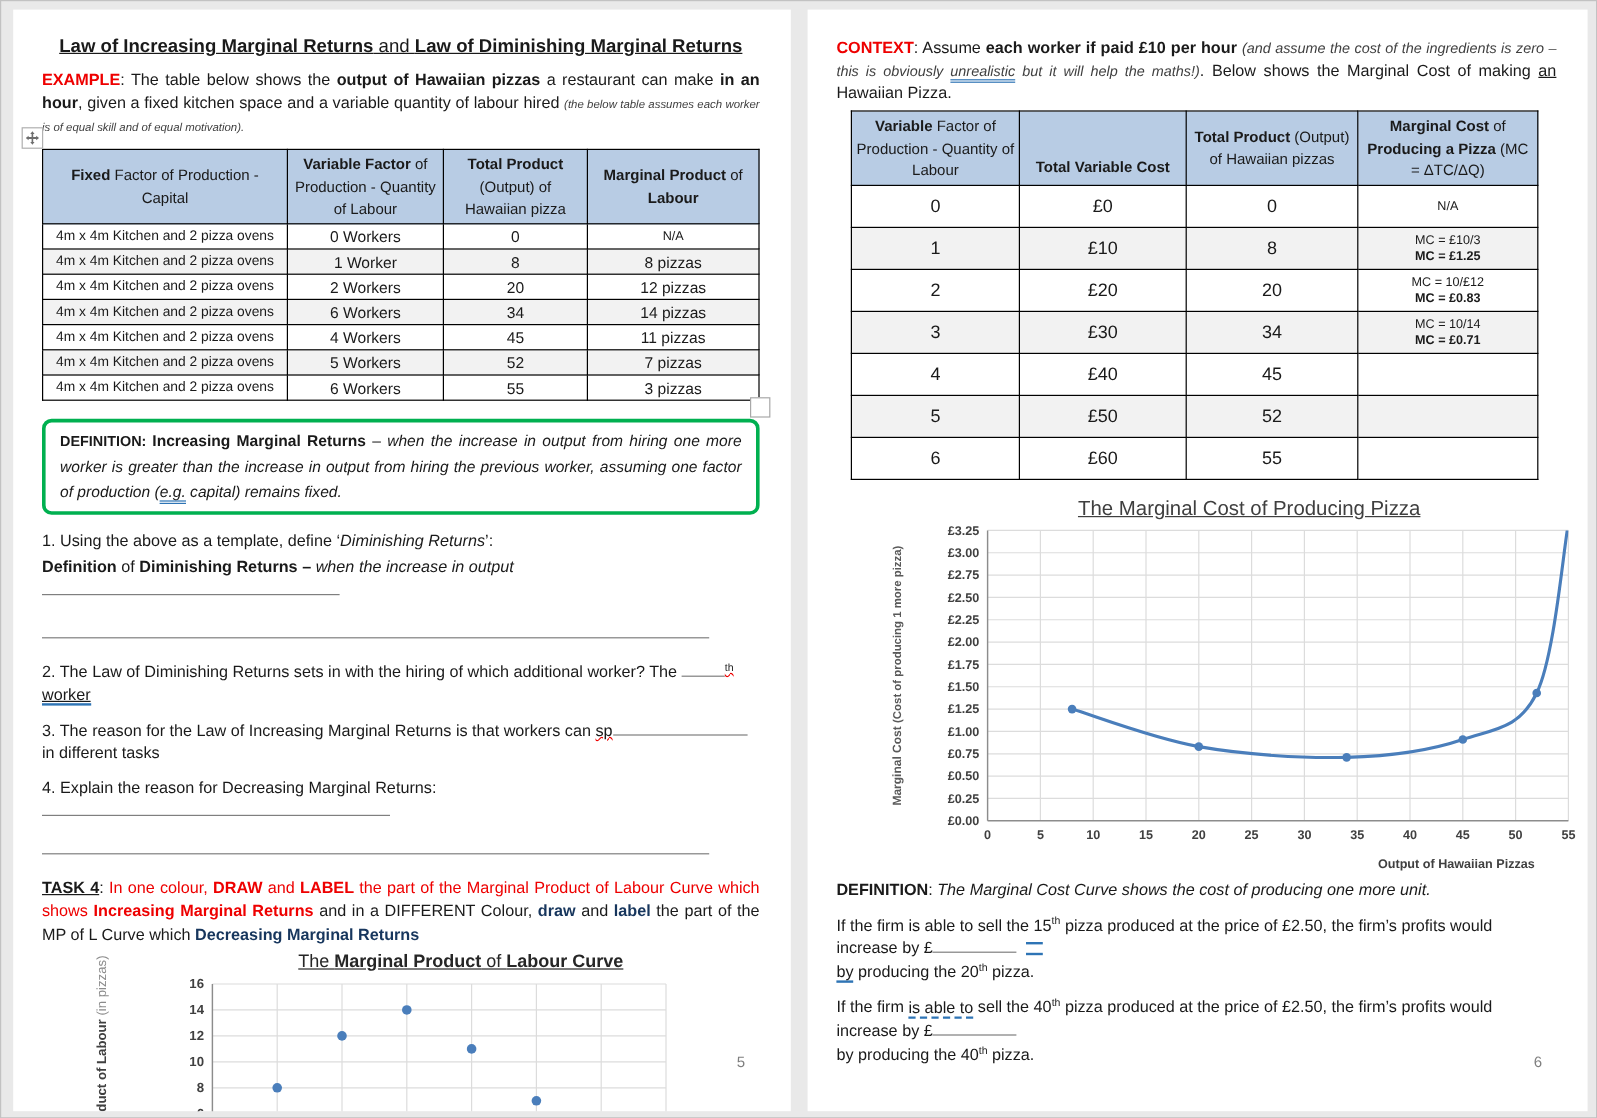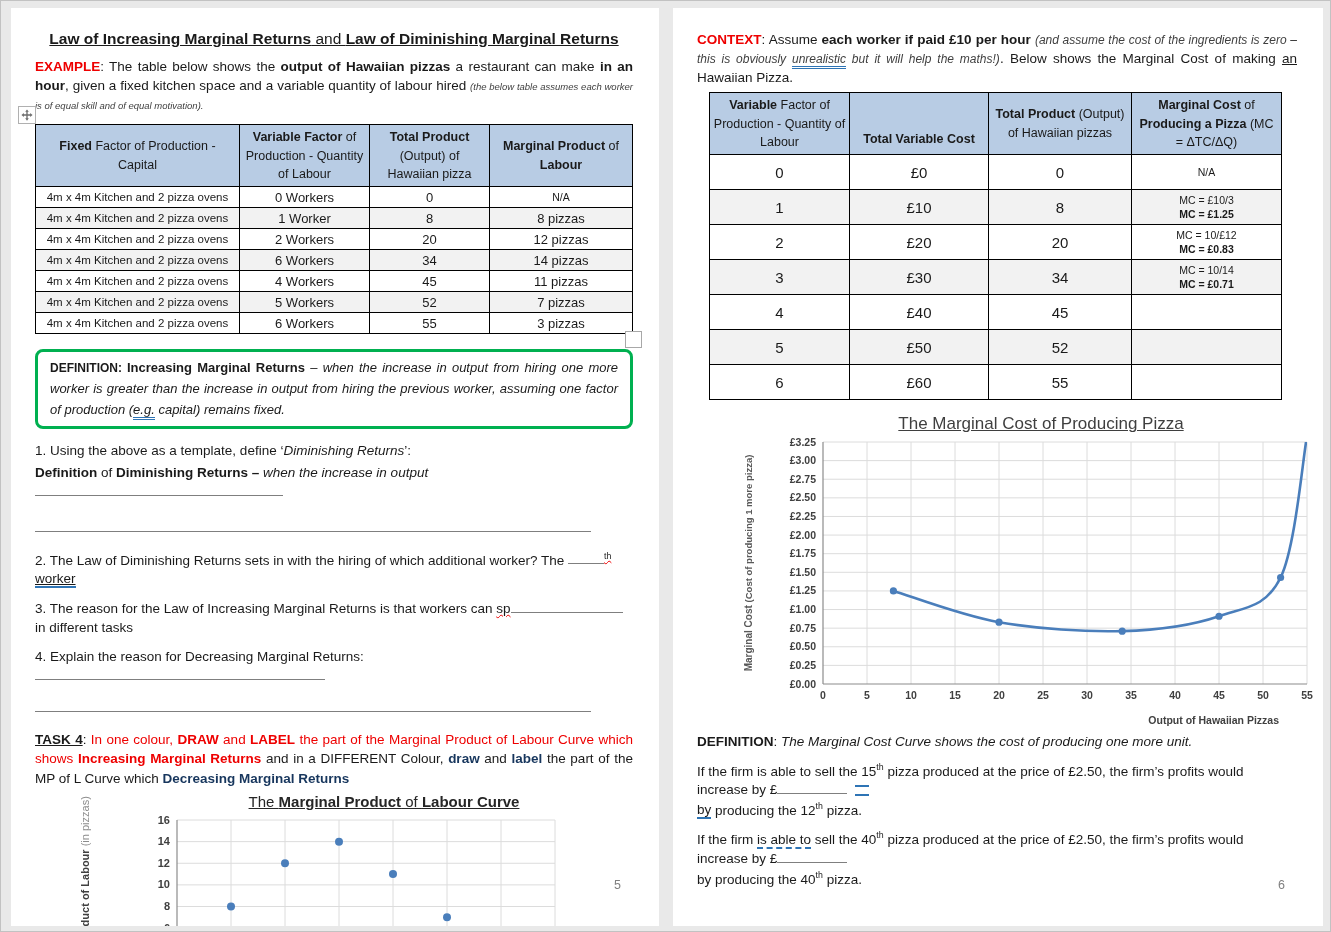--- a/index.html
+++ b/index.html
@@ -365,20 +365,20 @@
                 <circle cx="519.5999999999999" cy="141.51999999999998" r="3.6" fill="#4a7ebb"></circle>
                 <circle cx="546" cy="0.043076923076910134" r="3.6" fill="#4a7ebb"></circle>
               </g>
             </svg>
         </div>
         <div class="xlabel x2"><span class="b">Output of Hawaiian Pizzas</span></div>
       </div>
 
       <p style="margin-top:6px;"><span class="b">DEFINITION</span><span>: </span><span class="i">The Marginal Cost Curve shows the cost of producing one more unit.</span></p>
 
-      <p style="margin-top:9px;line-height:1.4;"><span>If the firm is able to sell the 15</span><sup>th</sup><span> pizza produced at the price of £2.50, the firm’s profits would increase by £</span><span class="fill" style="width: 70px;"></span><span class="chmark"></span><br><span class="u-blue">by</span><span> producing the 12</span><sup>th</sup><span> pizza.</span></p>
+      <p style="margin-top:9px;line-height:1.4;"><span>If the firm is able to sell the 15</span><sup>th</sup><span> pizza produced at the price of £2.50, the firm’s profits would increase by £</span><span class="fill" style="width: 70px;"></span><span class="chmark"></span><br><span class="u-blue">by</span><span> producing the 20</span><sup>th</sup><span> pizza.</span></p>
       <p style="margin-top:9px;line-height:1.4;"><span>If the firm </span><span class="u-dash">is able to</span><span> sell the 40</span><sup>th</sup><span> pizza produced at the price of £2.50, the firm’s profits would increase by £</span><span class="fill" style="width: 70px;"></span><br><span>by producing the 40</span><sup>th</sup><span> pizza.</span></p>
 
       <div class="pagenum">6</div>
     </div>
   </div>
 
 </div>
 
 </body></html>

